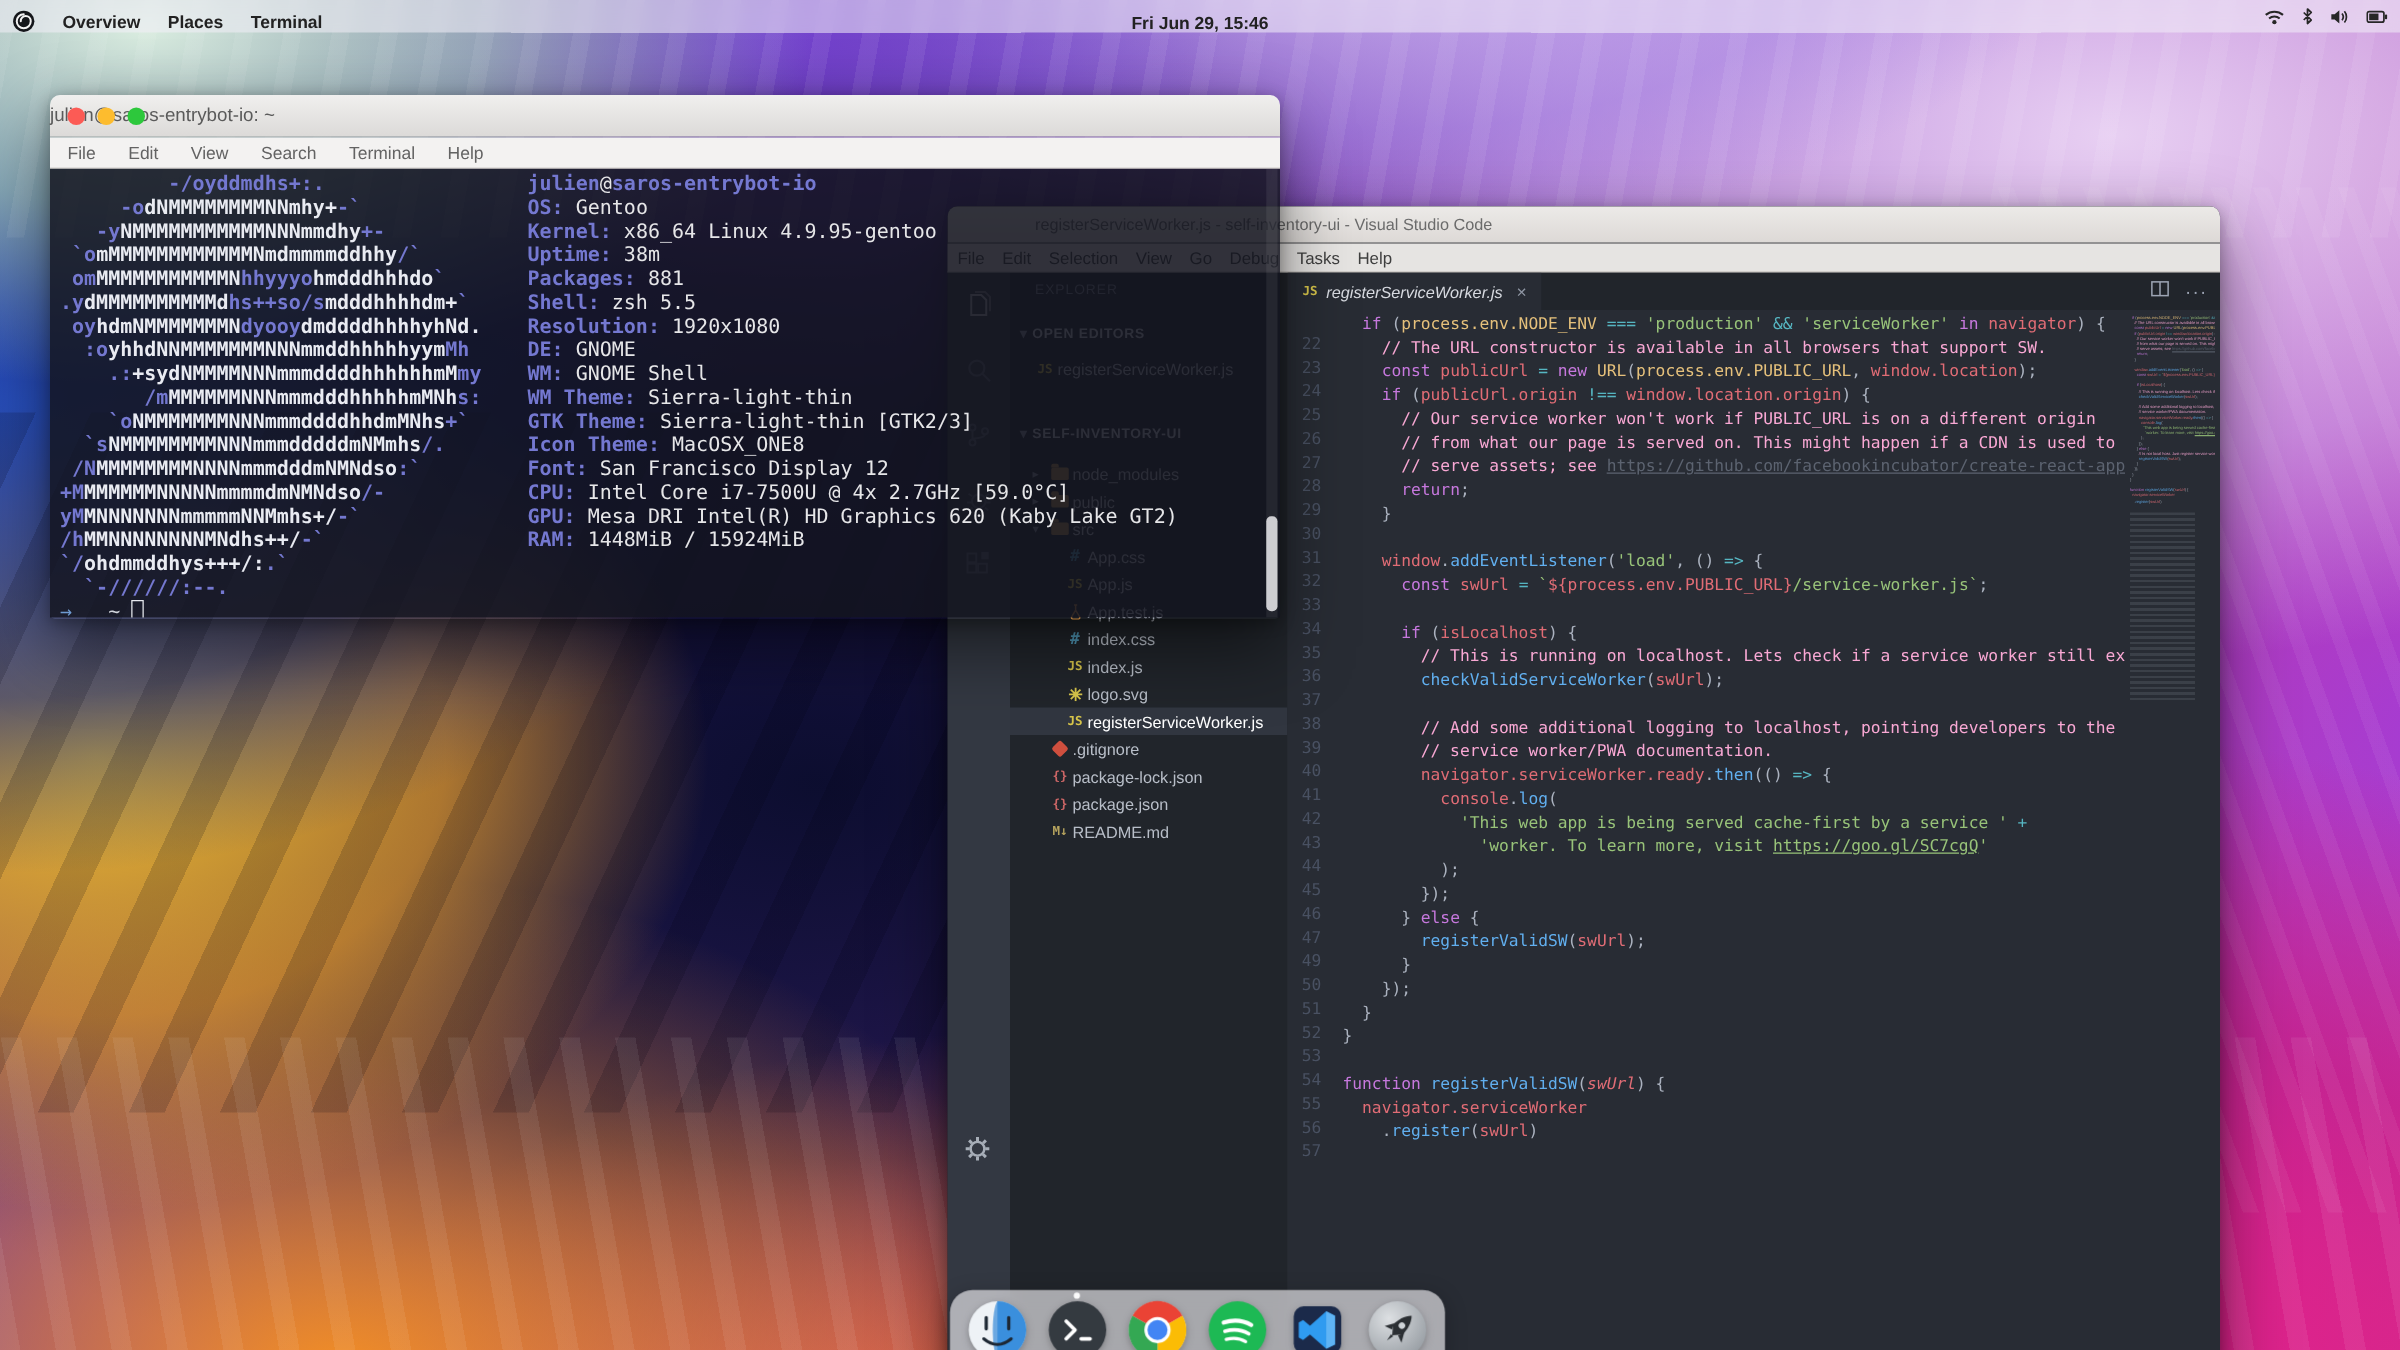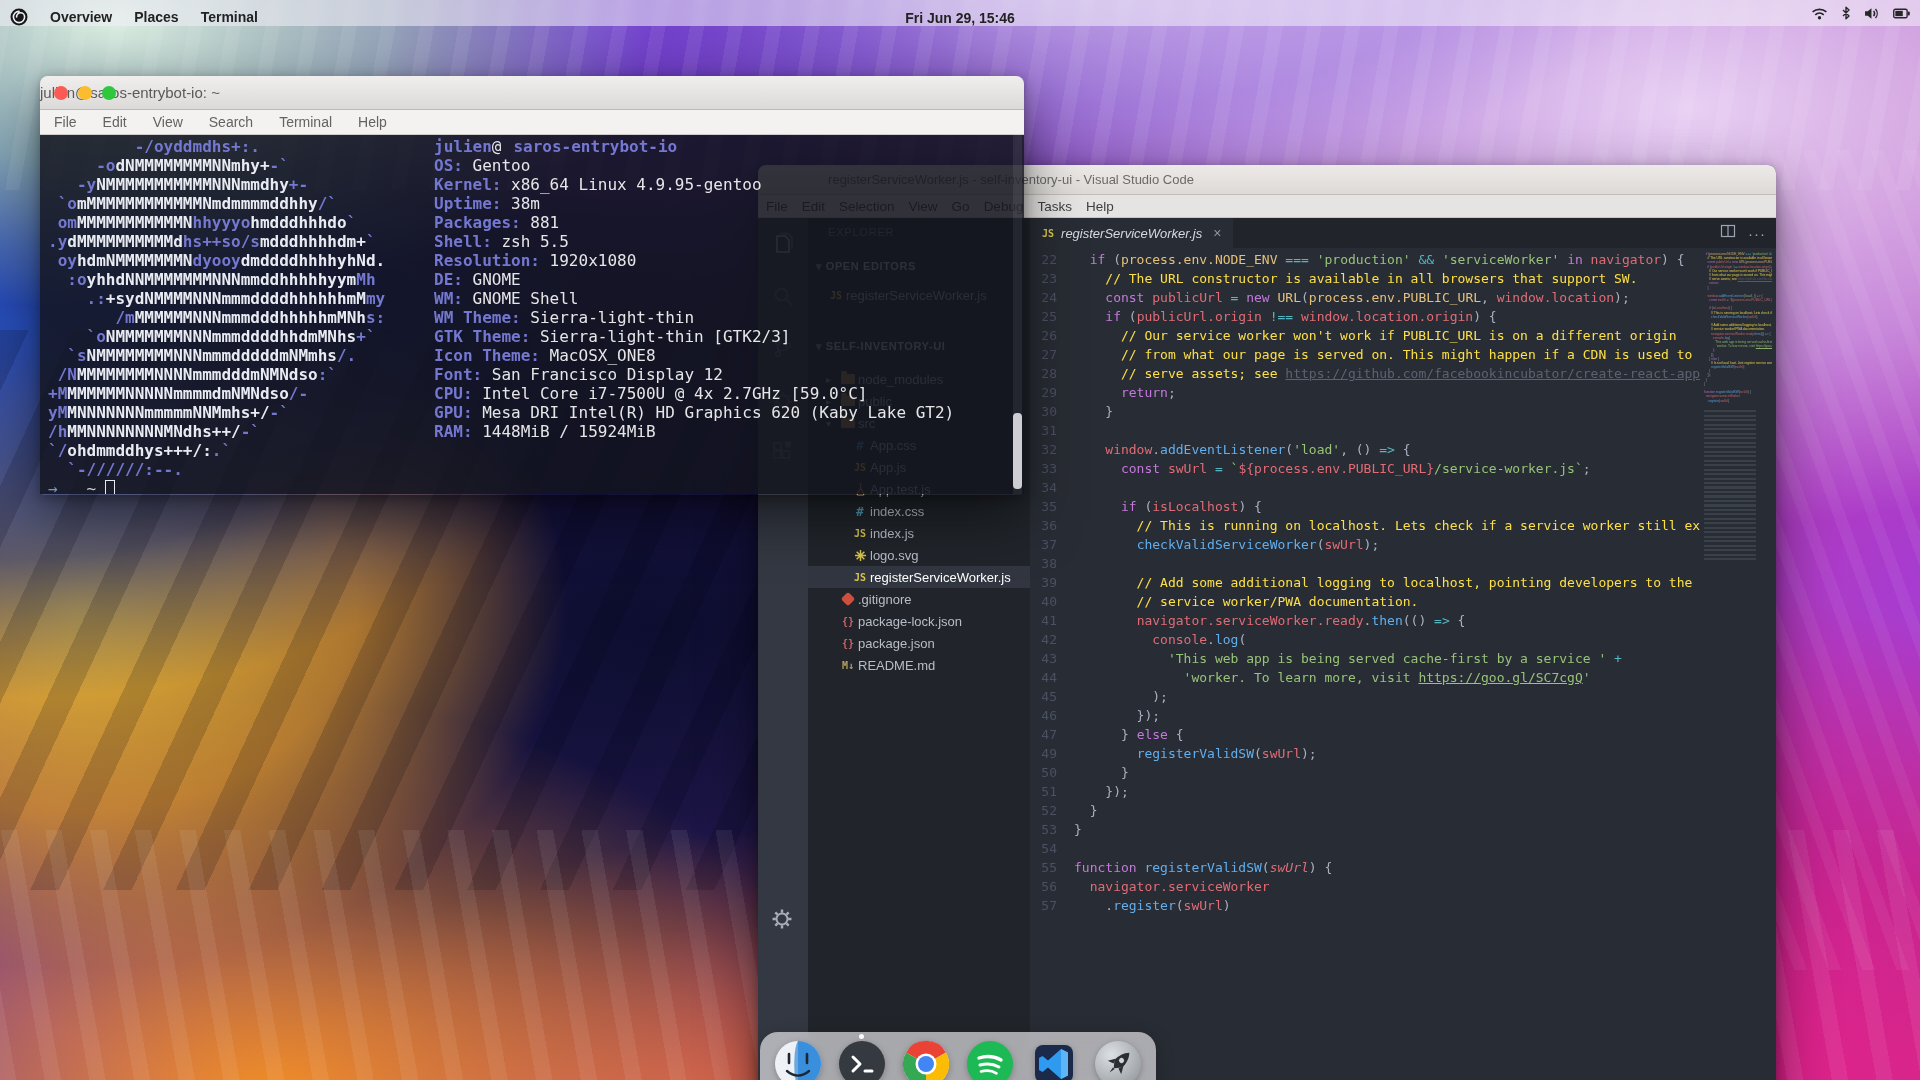--- a/index.html
+++ b/index.html
@@ -50,21 +50,21 @@
   .tl.r { left:14px; background:#fc5b55; } .tl.y { left:38px; background:#fdbc2e; } .tl.g { left:62px; background:#2dc83c; }
   #term .ttitle { width:100%; color:#5a5a5a; font-size:15px; }
   #term .mbar { height:25px; background:#f3f2f1; border-bottom:1px solid #cfccc9;
     display:flex; align-items:center; gap:26px; padding-left:14px; font-size:14px; color:#636363; }
   #term .content { position:relative; height:359px; background:rgba(19,20,30,.86);
     font-family:"DejaVu Sans Mono",monospace; font-size:16px; line-height:19px; overflow:hidden; }
   #art { position:absolute; left:8px; top:2px; font-weight:bold; white-space:pre; }
   .a1 { color:#7478d0; } .a2 { color:#e9ebf2; }
   #nfo { position:absolute; left:382px; top:2px; white-space:pre; }
   .nfo-line { height:19px; }
-  .lbl { color:#7478d0; font-weight:bold;margin-left:12px; } .val { color:#e6e6e8; }
+  .lbl { color:#7478d0; font-weight:bold; } .val { color:#e6e6e8; }
   #prompt { position:absolute; left:8px; top:344px; }
   .p-arrow { color:#6f9bd1; } .p-path { color:#d0d3da; }
   .cursor { display:inline-block; width:10px; height:17px; border:1px solid #e8eaf0; vertical-align:-3px; margin-left:9px; }
   #term .scroll { position:absolute; right:2px; top:0; width:9px; height:359px; background:rgba(255,255,255,.07); }
   #term .thumb { position:absolute; right:0; top:278px; width:9px; height:76px; background:rgba(235,235,238,.85); border-radius:4px; }
 
   
   #vsc { left:758px; top:165px; width:1018px; height:957px; z-index:10; background:#282c34; }
   #vsc .tbar { height:30px; border-radius:8px 8px 0 0; background:linear-gradient(#eceae8,#ddd9d6);
     border-bottom:1px solid #c2beba; position:relative; }
@@ -91,24 +91,24 @@
   #editor { flex:1; position:relative; background:#282c34; overflow:hidden; }
   #tabbar { height:30px; background:#21252b; display:flex; align-items:stretch; position:relative; }
   #tab1 { background:#282c34; display:flex; align-items:center; gap:7px; padding:0 12px; max-width:230px; }
   #tab1 .tname { color:#d7dae0; font-size:13px; font-style:italic; white-space:nowrap; }
   #tab1 .tclose { color:#8f96a3; font-size:14px; margin-left:4px; }
   .jsbadge { color:#d8c64b; font-size:10px; font-weight:700; font-family:"DejaVu Sans Mono",monospace; }
   #tab-actions { position:absolute; right:10px; top:0; height:30px; display:flex; align-items:center; gap:12px; color:#9da5b4; }
   #code { position:absolute; left:0; top:32px; right:76px; bottom:10px; overflow:hidden;
     font-family:"DejaVu Sans Mono",monospace; font-size:13px; line-height:19px; }
   .cl { display:flex; height:19px; }
-  .cl .ln { width:27px; text-align:right; color:#495162; flex:none; }
+  .cl .ln { width:27px; text-align:right; color:#495162; flex:none;margin-top:16px; }
   .cl .cd { white-space:pre; margin-left:17px; }
   .tk-k{color:#c678dd}.tk-r{color:#e06c75}.tk-y{color:#e5c07b}.tk-g{color:#98c379}.tk-c{color:#56b6c2}
-  .tk-b{color:#61afef}.tk-m{color:#fde047}.tk-w{color:#abb2bf}
+  .tk-b{color:#61afef}.tk-m{color:#f9a8d4}.tk-w{color:#abb2bf}
   .tk-mu{color:#5c6370;text-decoration:underline}.tk-gu{color:#98c379;text-decoration:underline}
   .tk-ri{color:#e06c75;font-style:italic}
   #minimap { position:absolute; right:4px; top:34px; width:70px; bottom:10px; overflow:hidden; opacity:.85; }
   #minimap .cl { height:4.2px; }
   #minimap .cd { font-size:3.2px; line-height:4.2px; margin-left:2px; }
   #mini-more { position:absolute; left:2px; top:158px; width:52px; height:150px; opacity:.5;
     background:repeating-linear-gradient(rgba(171,178,191,.35) 0 2px, rgba(171,178,191,0) 2px 4.5px); }
   #hscroll { position:absolute; left:316px; bottom:11px; width:560px; height:8px; background:rgba(120,130,150,.35); border-radius:4px; }
   #statusbar { position:absolute; left:0; bottom:0; width:100%; height:20px; background:#21252b;
     display:flex; align-items:center; color:#9da5b4; font-size:12px; }

